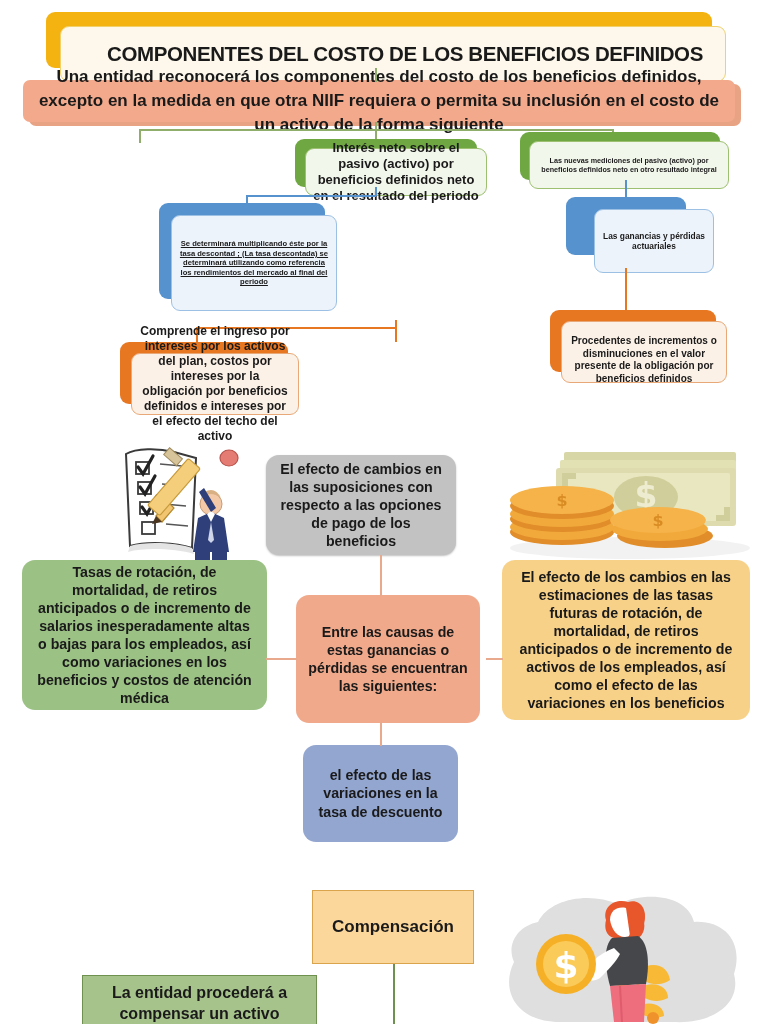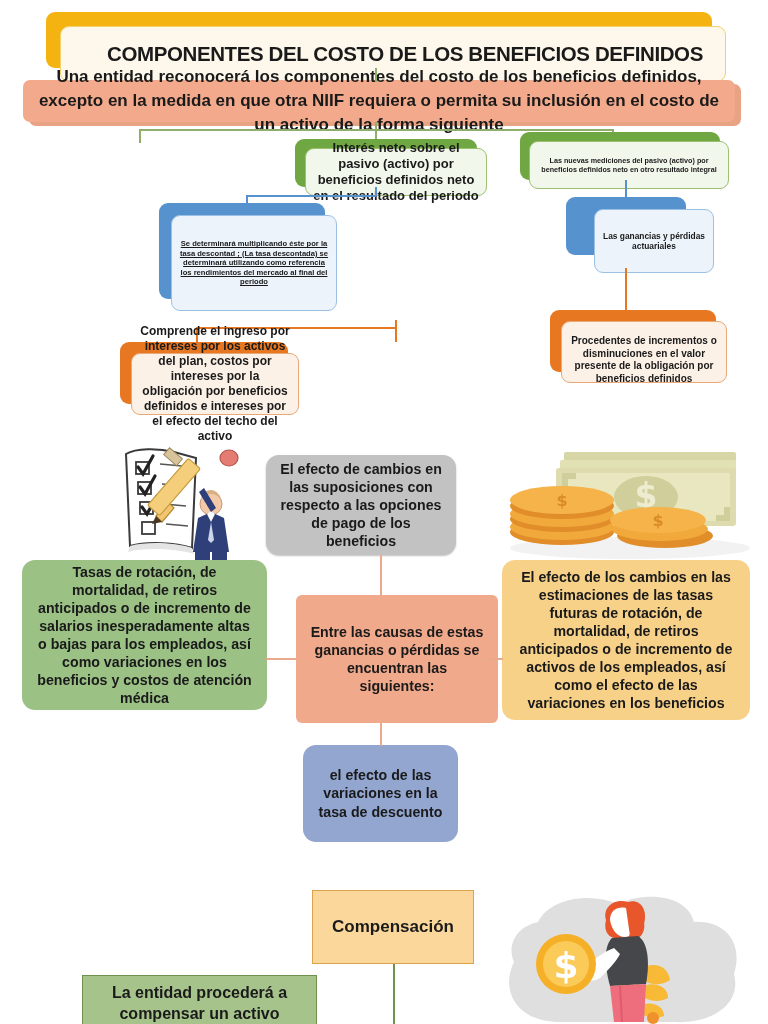--- a/index.html
+++ b/index.html
@@ -309,21 +309,21 @@
   </div>
 
   <div class="flat" id="card-grey" style="left:266px; top:455px; width:190px; height:100px;">
     <span class="txt">El efecto de cambios en las suposiciones con respecto a las opciones de pago de los beneficios</span>
   </div>
 
   <div class="flat" id="card-green" style="left:22px; top:560px; width:245px; height:150px;">
     <span class="txt">Tasas de rotación, de mortalidad, de retiros anticipados o de incremento de salarios inesperadamente altas o bajas para los empleados, así como variaciones en los beneficios  y costos de atención médica</span>
   </div>
 
-  <div class="flat" id="card-salmon" style="left:296px; top:595px; width:202px; height:128px;border-radius:6px;">
+  <div class="flat" id="card-salmon" style="left:296px; top:595px; width:184px; height:128px;">
     <span class="txt">Entre las causas de estas ganancias o pérdidas se encuentran las siguientes:</span>
   </div>
 
   <div class="flat" id="card-amber" style="left:502px; top:560px; width:248px; height:160px;">
     <span class="txt">El efecto de los cambios en las estimaciones de las tasas futuras de rotación, de mortalidad, de retiros anticipados o de incremento de activos de los empleados, así como el efecto de las variaciones en los beneficios</span>
   </div>
 
   <div class="flat" id="card-blue" style="left:303px; top:745px; width:155px; height:97px;">
     <span class="txt">el efecto de las variaciones en la tasa de descuento</span>
   </div>

